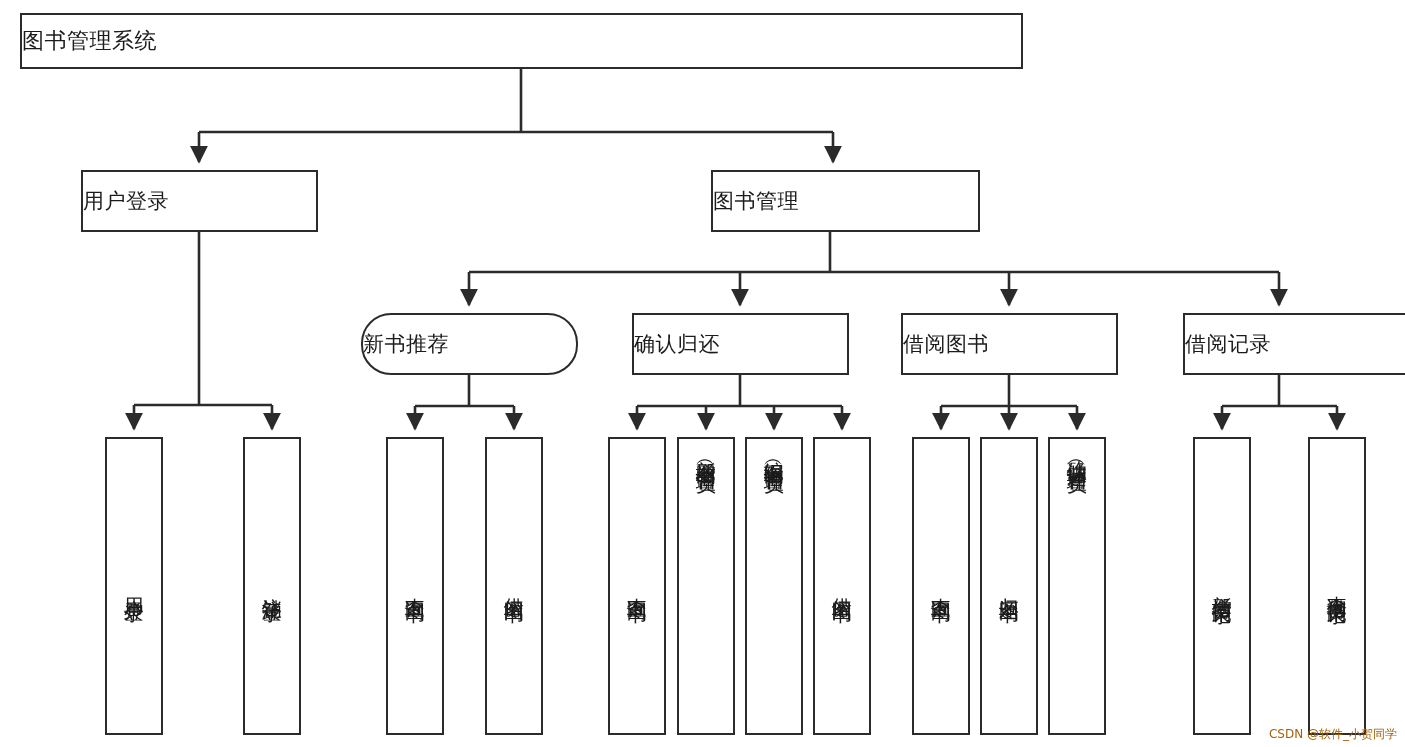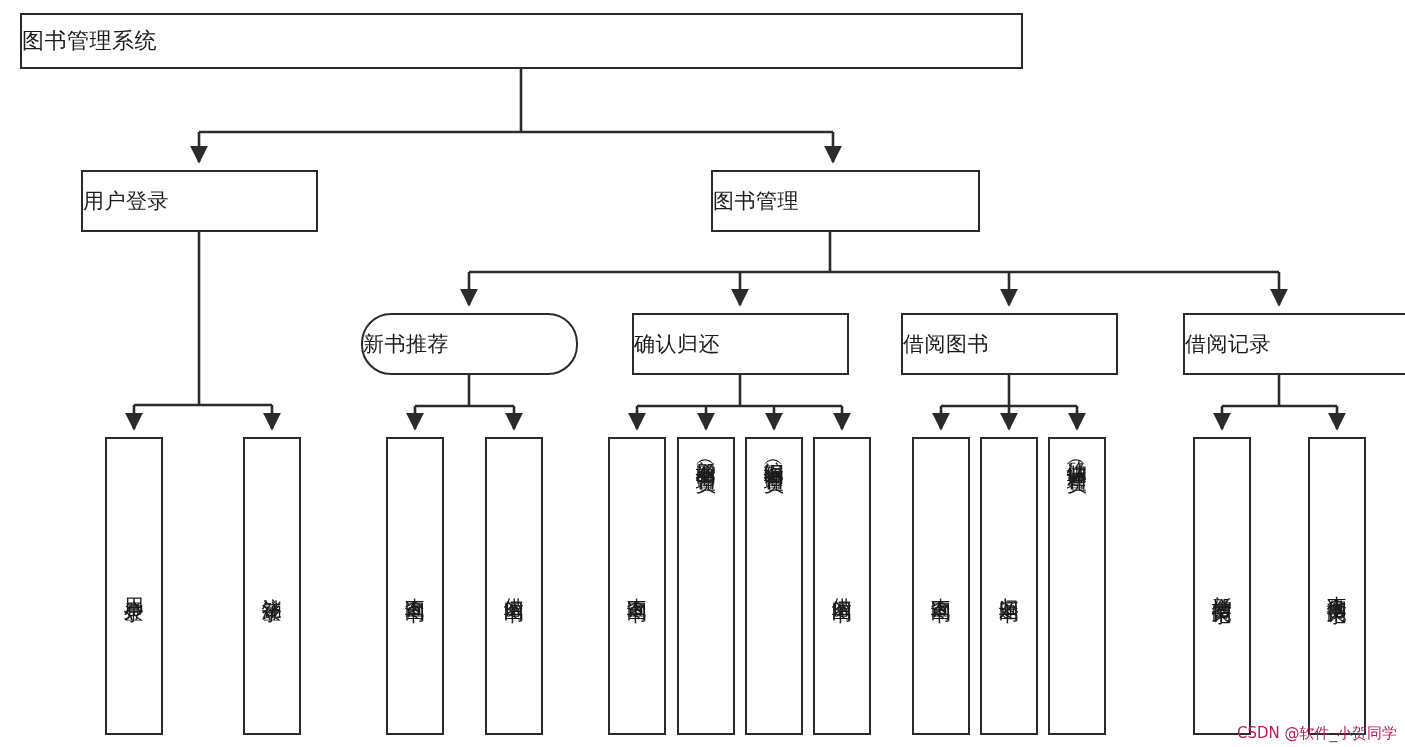--- a/index.html
+++ b/index.html
@@ -56,22 +56,22 @@
     font-size:20px;
     line-height:1.32;
     letter-spacing:2px;
     color:#1b1b1b;
     white-space:nowrap;
   }
   #watermark{
     position:absolute;
     right:8px;
     bottom:4px;
-    font-size:15px;
-    color:#be185d;
+    font-size:12px;
+    color:#a16207;
     z-index:5;
     white-space:nowrap;
     font-family:"DejaVu Sans","Liberation Sans",sans-serif;
   }
 </style>
 </head>
 <body>
 
 <div id="canvas">
 

